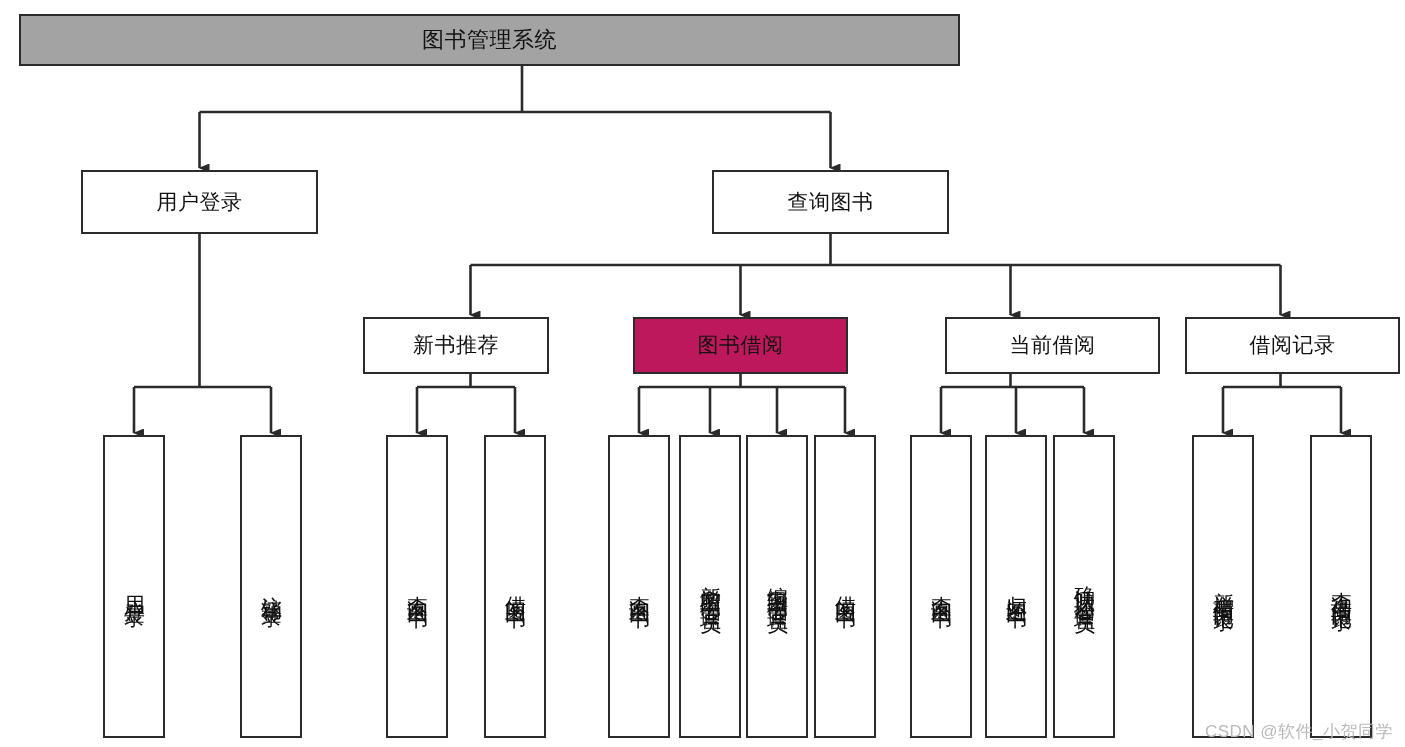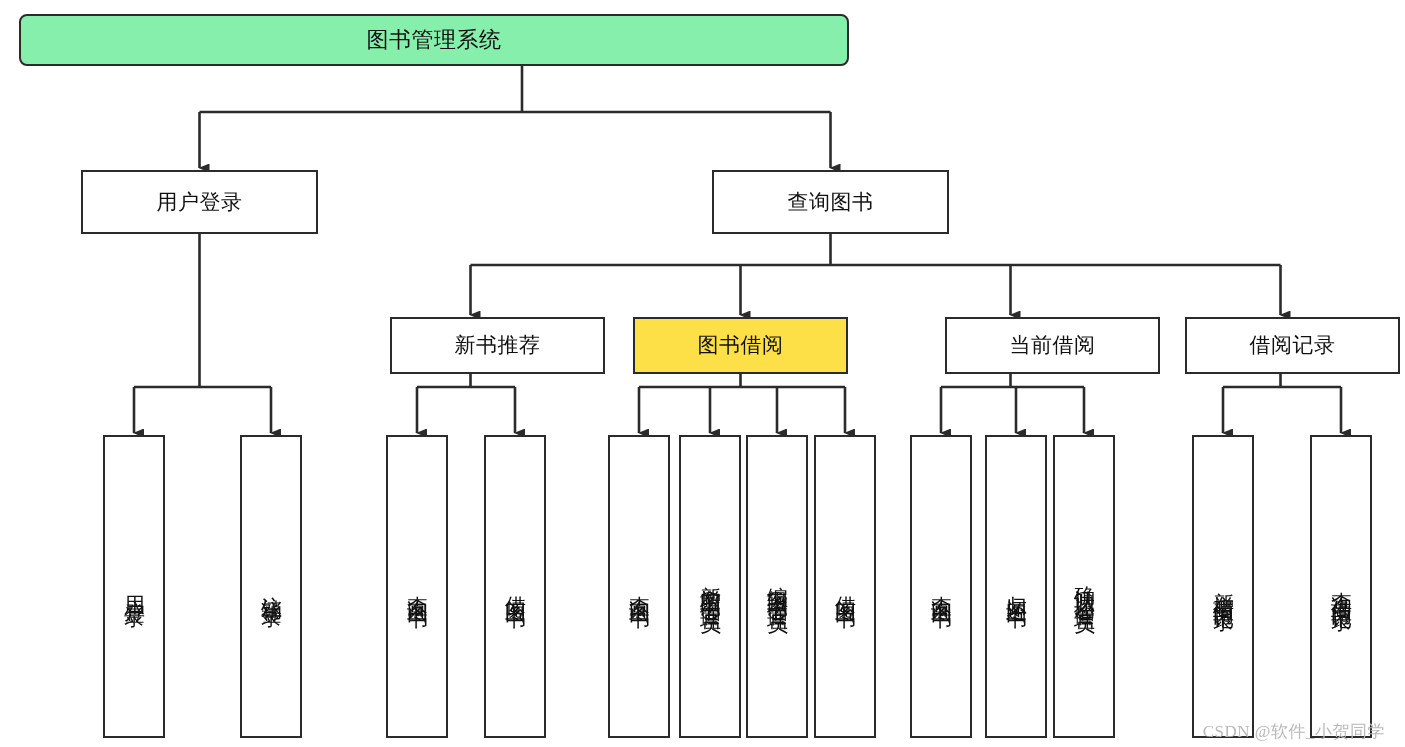--- a/index.html
+++ b/index.html
@@ -53,27 +53,27 @@
     text-orientation: upright;
     font-size: 21px;
     letter-spacing: 4px;
     line-height: 1;
   }
   .node.root .node-label {
     font-size: 22px;
   }
   .watermark {
     position: absolute;
-    right: 20px;
+    right: 12px;
     bottom: 4px;
     font-size: 17px;
     color: #b9b9b9;
     letter-spacing: 0.5px;
     white-space: nowrap;
-    font-family: Liberation Serif, serif;
+    font-family: Liberation Sans, sans-serif;
   }
 </style>
 </head>
 <body>
 
 <div id="diagram-root">
 
   <svg class="edges" viewBox="0 0 1405 747">
     <defs>
       <marker id="arrowhead" markerWidth="9" markerHeight="11" refX="4.5" refY="10" orient="auto" markerUnits="userSpaceOnUse">
@@ -103,35 +103,35 @@
         <path d="M1010.5 374 L1010.5 387 M941 387 L1084 387" stroke="#2b2b2b" stroke-width="2.6" fill="none"></path>
         <path d="M941 387 L941 433" stroke="#2b2b2b" stroke-width="2.6" fill="none" marker-end="url(#arrowhead)"></path>
         <path d="M1016 387 L1016 433" stroke="#2b2b2b" stroke-width="2.6" fill="none" marker-end="url(#arrowhead)"></path>
         <path d="M1084 387 L1084 433" stroke="#2b2b2b" stroke-width="2.6" fill="none" marker-end="url(#arrowhead)"></path>
         <path d="M1280.5 374 L1280.5 387 M1223 387 L1341 387" stroke="#2b2b2b" stroke-width="2.6" fill="none"></path>
         <path d="M1223 387 L1223 433" stroke="#2b2b2b" stroke-width="2.6" fill="none" marker-end="url(#arrowhead)"></path>
         <path d="M1341 387 L1341 433" stroke="#2b2b2b" stroke-width="2.6" fill="none" marker-end="url(#arrowhead)"></path>
       </g>
   </svg>
 
-  <div class="node root horizontal" id="node-root" style="left: 19px; top: 14px; width: 830px; height: 52px; border-color: rgb(43, 43, 43); background: #86efac; border-radius: 8px;">
+  <div class="node root horizontal" id="node-root" style="left: 19px; top: 14px; width: 941px; height: 52px; border-color: rgb(43, 43, 43); background: #a3a3a3;">
     <span class="node-label">图书管理系统</span>
   </div>
 
   <div class="node horizontal" id="node-user-login" style="left: 81px; top: 170px; width: 237px; height: 64px; border-color: rgb(43, 43, 43); background: rgb(255, 255, 255);">
     <span class="node-label">用户登录</span>
   </div>
   <div class="node horizontal" id="node-book-management" style="left: 712px; top: 170px; width: 237px; height: 64px; border-color: rgb(43, 43, 43); background: rgb(255, 255, 255);">
     <span class="node-label">查询图书</span>
   </div>
 
-  <div class="node horizontal" id="node-new-book-recommend" style="left: 363px; top: 317px; width: 215px; height: 57px; border-color: rgb(43, 43, 43); background: rgb(255, 255, 255); margin-left: 27px;">
+  <div class="node horizontal" id="node-new-book-recommend" style="left: 363px; top: 317px; width: 186px; height: 57px; border-color: rgb(43, 43, 43); background: rgb(255, 255, 255);">
     <span class="node-label">新书推荐</span>
   </div>
-  <div class="node horizontal" id="node-book-borrow" style="left: 633px; top: 317px; width: 215px; height: 57px; border-color: rgb(43, 43, 43); background: #fde047; justify-content: center;">
+  <div class="node horizontal" id="node-book-borrow" style="left: 633px; top: 317px; width: 215px; height: 57px; border-color: rgb(43, 43, 43); background: #be185d; justify-content: center;">
     <span class="node-label">图书借阅</span>
   </div>
   <div class="node horizontal" id="node-current-borrow" style="left: 945px; top: 317px; width: 215px; height: 57px; border-color: rgb(43, 43, 43); background: rgb(255, 255, 255);">
     <span class="node-label">当前借阅</span>
   </div>
   <div class="node horizontal" id="node-borrow-record" style="left: 1173px; top: 317px; width: 215px; height: 57px; border-color: rgb(43, 43, 43); background: rgb(255, 255, 255); margin-left: 12px;">
     <span class="node-label">借阅记录</span>
   </div>
 
   <div class="node vertical" id="node-leaf-user-login" style="left: 103px; top: 435px; width: 62px; height: 303px; border-color: rgb(43, 43, 43); background: rgb(255, 255, 255);">

